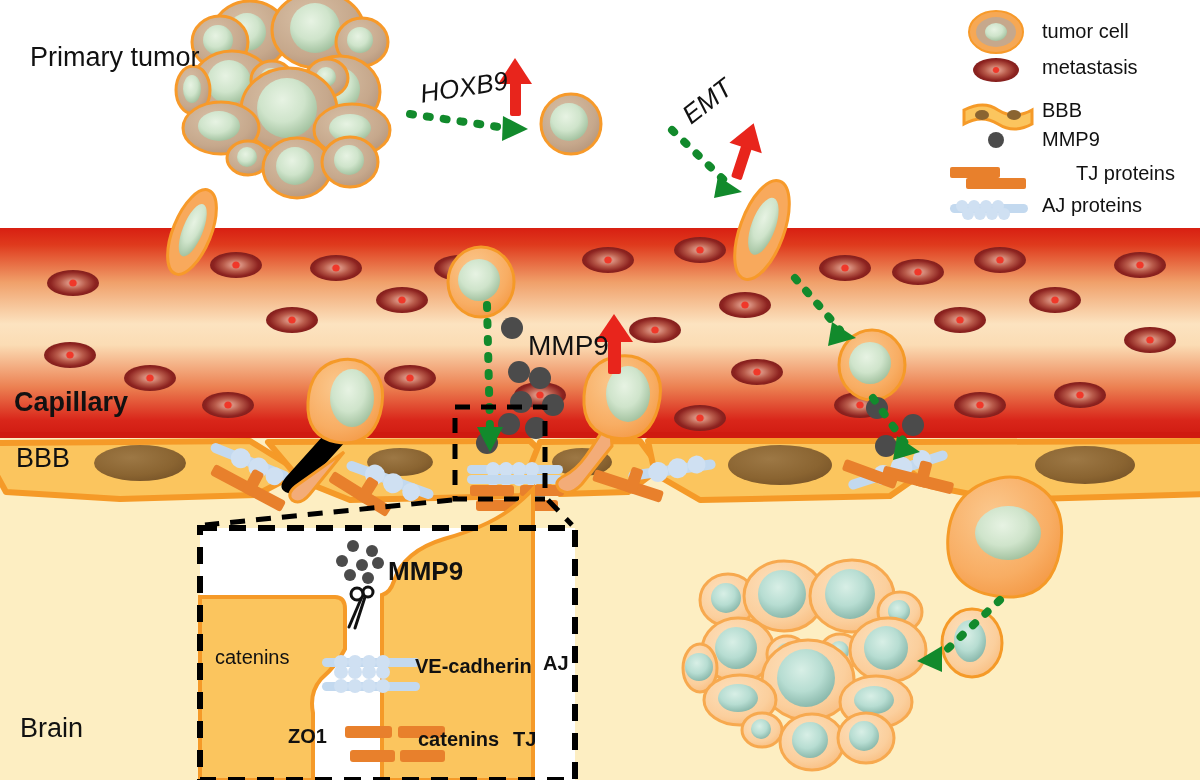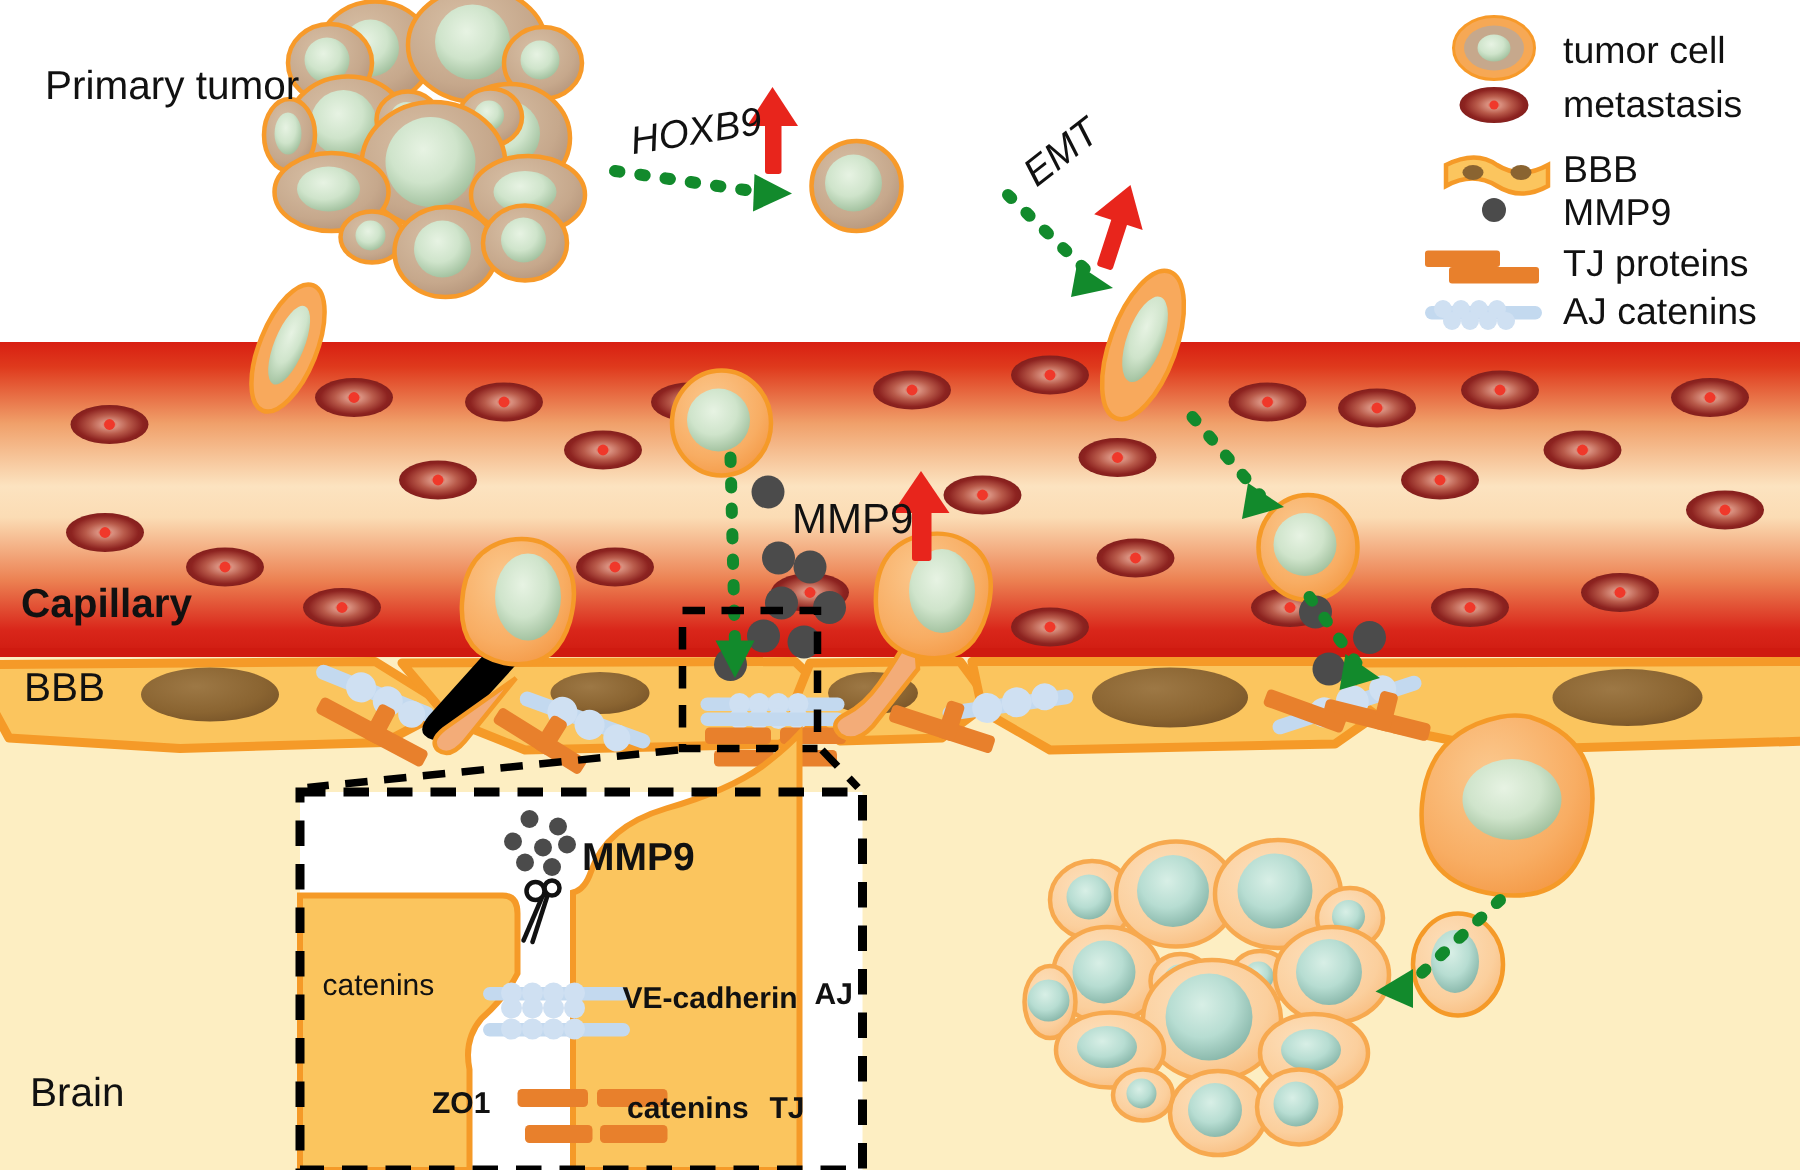--- a/index.html
+++ b/index.html
@@ -4,21 +4,21 @@
 <style>
   html,body{margin:0;padding:0;background:#fff;}
   body{width:1200px;height:780px;overflow:hidden;
        font-family:"Liberation Sans","DejaVu Sans",sans-serif;}
   #stage{position:relative;width:1200px;height:780px;background:#ffffff;}
   svg#scene{position:absolute;left:0;top:0;width:1200px;height:780px;}
 
   .lbl{position:absolute;color:#111;white-space:nowrap;}
   .lbl-big{font-size:27px;}
   .lbl-ital{font-size:26px;font-style:italic;font-weight:400;}
-  .lbl-legend{font-size:25px;}
+  .lbl-legend{font-size:20px;}
   .lbl-inset{font-size:20px;font-weight:700;}
   .lbl-mmp9{font-size:28px;font-weight:400;}
 </style>
 </head>
 <body>
 
 <div id="stage">
 
 <svg id="scene" viewBox="0 0 1200 780">
   <defs>
@@ -619,16 +619,16 @@
 <div class="lbl lbl-inset" style="left:415px;top:655px;">VE-cadherin</div>
 <div class="lbl lbl-inset" style="left:543px;top:652px;">AJ</div>
 <div class="lbl lbl-inset" style="left:288px;top:725px;">ZO1</div>
 <div class="lbl lbl-inset" style="left:418px;top:728px;">catenins</div>
 <div class="lbl lbl-inset" style="left:513px;top:728px;">TJ</div>
 
 <div class="lbl lbl-legend" style="left:1042px;top:20px;">tumor cell</div>
 <div class="lbl lbl-legend" style="left:1042px;top:56px;">metastasis</div>
 <div class="lbl lbl-legend" style="left:1042px;top:99px;">BBB</div>
 <div class="lbl lbl-legend" style="left:1042px;top:128px;"> MMP9</div>
-<div class="lbl lbl-legend" style="left:1042px;top:162px;">TJ proteins</div>
-<div class="lbl lbl-legend" style="left:1042px;top:194px;">AJ catenins</div>
+<div class="lbl lbl-legend" style="left:1076px;top:162px;">TJ proteins</div>
+<div class="lbl lbl-legend" style="left:1042px;top:194px;">AJ proteins</div>
 
 </div>
 
 </body></html>

